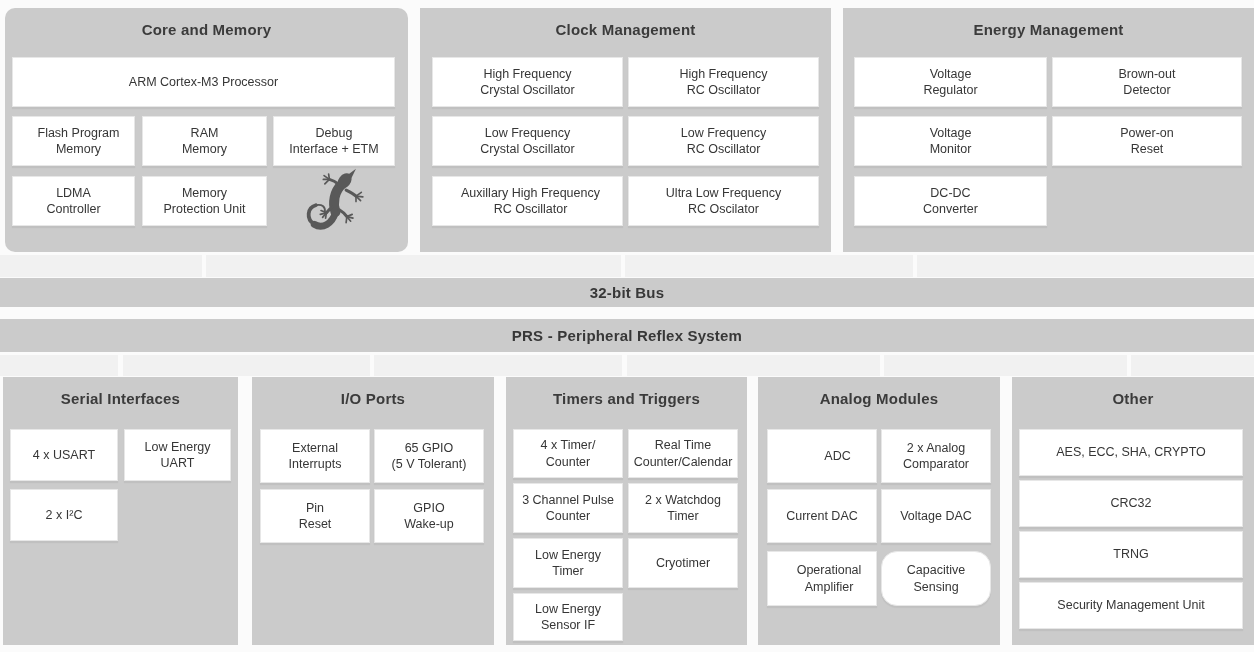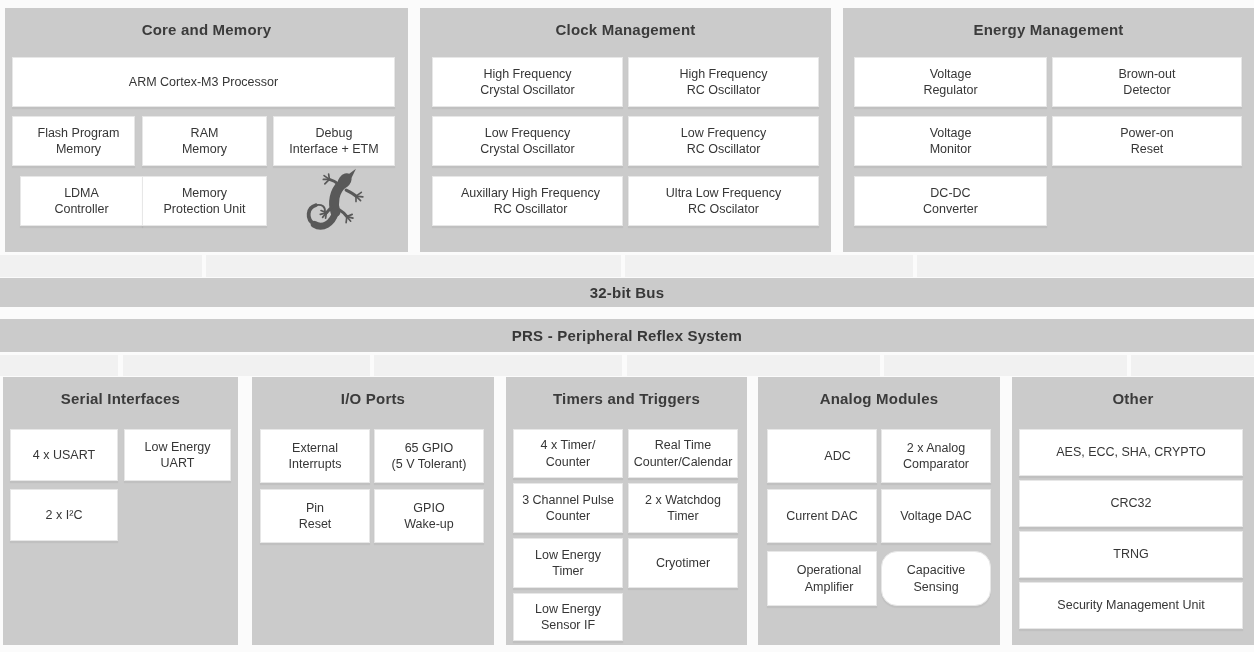--- a/index.html
+++ b/index.html
@@ -26,30 +26,30 @@
   }
   .tab{position:absolute;background:#f1f1f1;height:100%;}
   .tabrow{position:absolute;left:0;width:1254px;}
   .gecko{position:absolute;}
 </style>
 </head>
 <body>
 
 <div class="stage">
 
-  <div class="panel" style="left:5px;top:8px;width:403px;height:244px;">
+  <div class="panel" style="left:5px;top:8px;width:403px;height:244px;border-radius:10px;">
     <div class="panel-title">Core and Memory</div>
     <div class="blk" style="left:7px;top:49px;width:383px;height:50px;">ARM Cortex-M3 Processor</div>
     <div class="blk" style="left:7px;top:108px;width:123px;height:50px;padding-left:12px;">Flash Program
 Memory</div>
     <div class="blk" style="left:137px;top:108px;width:125px;height:50px;">RAM
 Memory</div>
     <div class="blk" style="left:268px;top:108px;width:122px;height:50px;">Debug
 Interface + ETM</div>
-    <div class="blk" style="left:7px;top:168px;width:123px;height:50px;margin-left:8px;">LDMA
+    <div class="blk" style="left:7px;top:168px;width:123px;height:50px;">LDMA
 Controller</div>
     <div class="blk" style="left:137px;top:168px;width:125px;height:50px;">Memory
 Protection Unit</div>
 
     <div class="gecko" style="left:293px;top:160px;width:78px;height:76px;">
       <svg viewBox="0 0 100 100" width="78" height="76">
         <g fill="none" stroke="#595959" stroke-linecap="round">
 
           <path d="M48,58 C44,73 31,81 20,74" stroke-width="9"></path>
           <path d="M20,74 C9,67 11,52 22,49" stroke-width="5"></path>

